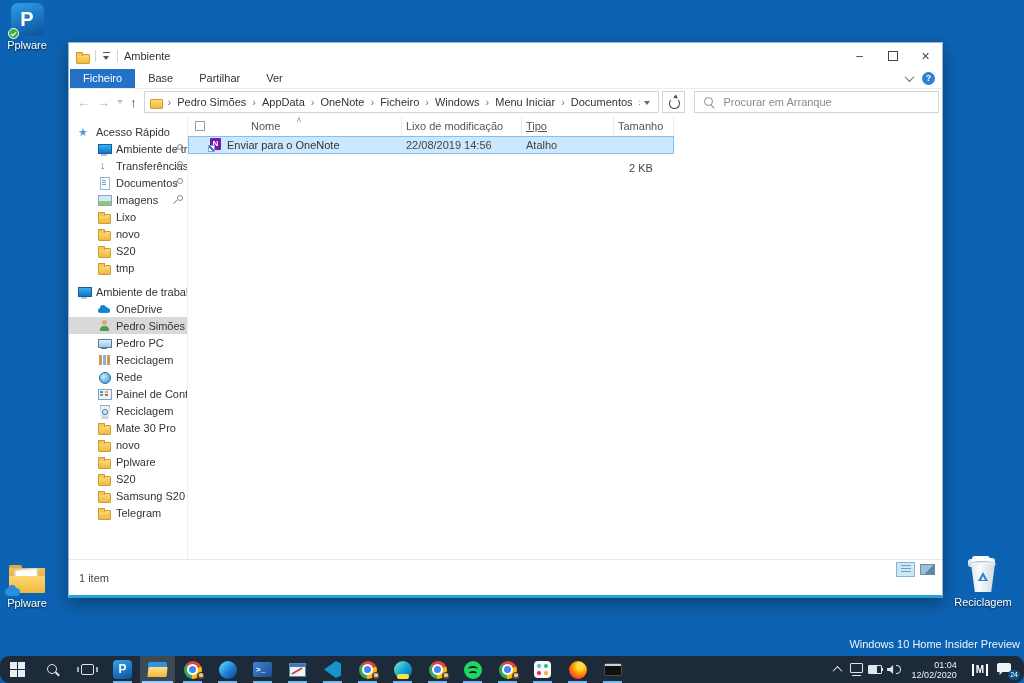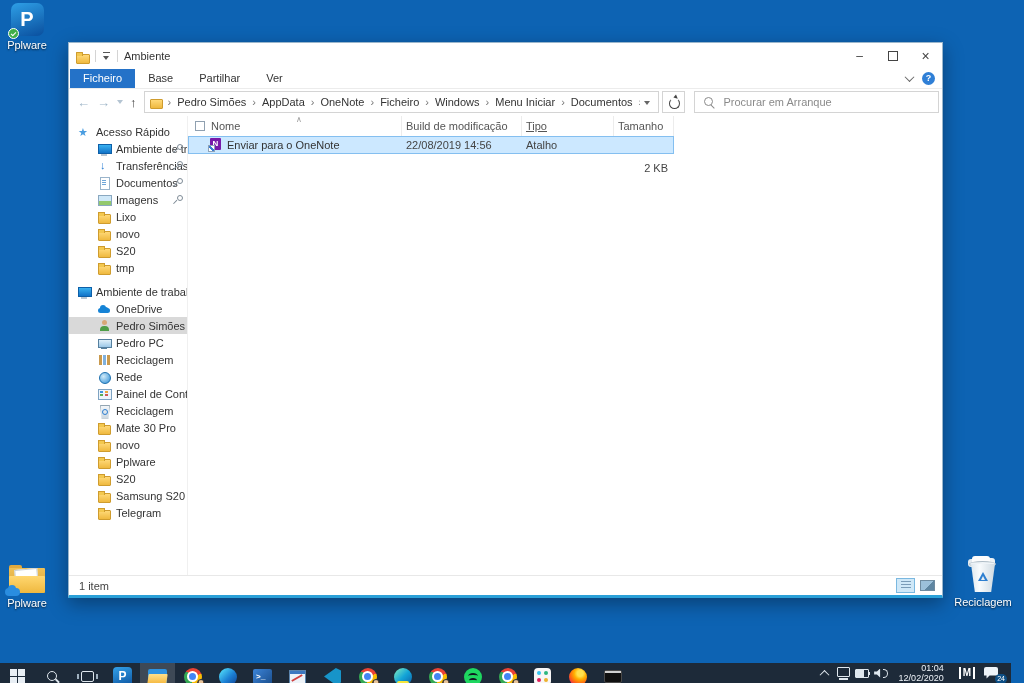--- a/index.html
+++ b/index.html
@@ -108,45 +108,45 @@
   .side-item[data-icon="library"] .sicon::before { content:""; position:absolute; left:2px; top:2px; width:3px; height:10px; background:#c99a4e; box-shadow:4px 0 0 #7fb0dd,8px 0 0 #c99a4e; }
   .side-item[data-icon="network"] .sicon::before { content:""; position:absolute; left:2px; top:2px; width:10px; height:10px; border-radius:50%; background:radial-gradient(circle at 35% 35%,#cfeaf8,#2f8ed6); border:1px solid #1b6fae; }
   .side-item[data-icon="cpanel"] .sicon::before { content:""; position:absolute; left:1px; top:2px; width:12px; height:9px; background:#eef5fb; border:1px solid #7fa3c2; }
   .side-item[data-icon="cpanel"] .sicon::after { content:""; position:absolute; left:3px; top:4px; width:3px; height:2px; background:#3f94dc; box-shadow:5px 0 0 #eda53c,0 3px 0 #5fae54,5px 3px 0 #cf5a5a; }
   .side-item[data-icon="recycle"] .sicon::before { content:""; position:absolute; left:3px; top:1px; width:8px; height:12px; background:linear-gradient(#f2f6f9,#cdd8e0); border:1px solid #93a5b2; clip-path:polygon(0 0,100% 0,85% 100%,15% 100%); }
   .side-item[data-icon="recycle"] .sicon::after { content:""; position:absolute; left:5px; top:5px; width:4px; height:4px; border:1.3px solid #2e7fd0; border-radius:50%; }
 
   .filearea { flex:1; position:relative; border-left:1px solid #f0f0f0; }
   .lheader { display:flex; height:20px; align-items:center; color:#555; }
   .hc { height:100%; display:flex; align-items:center; border-right:1px solid #ececec; padding-left:4px; position:relative; }
-  .hc-name { width:214px; }
+  .hc-name { width:214px;gap:40px; }
   .hc-name .sort { position:absolute; top:-1px; left:108px; font-size:8px; color:#999; }
   .hc-date { width:120px; }
   .hc-type { width:92px;text-decoration:underline; }
   .hc-size { width:60px; }
   .hcheck { width:10px; height:10px; border:1px solid #90a0b0; background:#fff; margin:0 6px 0 3px; flex:none; }
   .frow { display:flex; align-items:center; height:18px; width:486px; color:#333; }
   .frow.selected { background:var(--selection-bg,#cce8ff); box-shadow:inset 0 0 0 1px var(--selection-border,#84bff0); }
   .fic { width:14px; height:14px; position:relative; margin:0 5px 0 20px; flex:none; }
   .fic[data-icon="onenote"]::before { content:"N"; position:absolute; left:2px; top:0; width:11px; height:12px; background:#7719aa; color:#fff; font-size:8px; font-weight:bold; line-height:12px; text-align:center; border-radius:1px; }
   .fic[data-icon="onenote"]::after { content:""; position:absolute; left:0; bottom:0; width:5px; height:5px; border:1px solid #8fa4b8; background:linear-gradient(45deg,#fff 38%,#3a7bd5 38% 62%,#fff 62%); }
   .fname { width:175px; white-space:nowrap; overflow:hidden; }
   .fdate { width:120px; padding-left:4px; color:#444; }
   .ftype { width:92px; padding-left:4px; color:#444; }
-  .fsize { width:60px; padding-right:6px; text-align:right; color:#444;margin-top:45px; }
-
-  .statusbar { position:absolute; bottom:0; left:0; right:0; height:20px; border-top:1px solid #e8e8e8; background:#fff; display:flex; align-items:center; padding-left:10px; color:#444; }
+  .fsize { width:60px; padding-right:6px; text-align:center; color:#444;margin-top:45px; }
+
+  .statusbar { position:absolute; bottom:0; left:0; right:0; height:36px; border-top:1px solid #e8e8e8; background:#fff; display:flex; align-items:center; padding-left:10px; color:#444; }
   .viewbtns { position:absolute; right:5px; top:2px; display:flex; gap:3px; }
   .vbtn { width:19px; height:15px; border:1px solid transparent; display:flex; align-items:center; justify-content:center; }
   .vbtn.active { background:#cfe8f8; border-color:#7ab8e0; }
   .vbtn-details::before { content:""; width:10px; height:9px; background:repeating-linear-gradient(#7a9cb8 0 1px,transparent 1px 3px); }
   .vbtn-thumbs::before { content:""; width:13px; height:9px; background:linear-gradient(135deg,#9cc0da 55%,#5f86a2 55%); border:1px solid #6f8ba0; }
 
   
-  .taskbar { position:absolute; left:0; right:13px; bottom:0; height:20px; background:var(--taskbar-bg,#1d2a39); display:flex; align-items:center; }
+  .taskbar { position:absolute; left:0; right:0; bottom:0; height:27px; background:var(--taskbar-bg,#1d2a39); display:flex; align-items:center;border-radius:9px; }
   .tb-apps { display:flex; height:100%; }
   .tb-app { width:35px; height:27px; display:flex; align-items:center; justify-content:center; position:relative; }
   .tb-app.active { background:rgba(255,255,255,.15); }
   .tb-app.running::after { content:""; position:absolute; bottom:0; left:8px; right:8px; height:2px; background:var(--underline,#76b9ed); }
   .tb-app.active::after { left:2px; right:2px; background:#8fd0ff; }
   .avatar-badge { display:none; position:absolute; right:5px; bottom:3px; width:8px; height:8px; border-radius:50%; background:radial-gradient(circle at 50% 32%,#e8c49a 0 42%,#7a5230 46%); border:1px solid #26313d; }
   .tb-app.avatar .avatar-badge { display:block; }
   .ti { position:relative; flex:none; }
   .tb-app[data-icon="start"] .ti { width:15px; height:15px; background:linear-gradient(#e8eef4,#e8eef4) 0 0/7px 7px no-repeat,linear-gradient(#e8eef4,#e8eef4) 8px 0/7px 7px no-repeat,linear-gradient(#e8eef4,#e8eef4) 0 8px/7px 7px no-repeat,linear-gradient(#e8eef4,#e8eef4) 8px 8px/7px 7px no-repeat; }
   .tb-app[data-icon="search"] .ti { width:14px; height:14px; }
@@ -219,20 +219,21 @@
   <span class="bin">
     <span class="bin-paper"></span>
       <span class="bin-rim"></span>
       <span class="bin-body"></span>
       <span class="bin-mark"></span>
   </span>
   <span class="dlabel">Reciclagem</span>
 </div>
 
 <div class="watermark">
+  <div>Windows 10 Home Insider Preview</div>
 </div>
 
 <div class="win">
 
   <div class="titlebar">
     <span class="qat-folder"></span>
     <span class="tsep"></span>
     <span class="qat-dd"></span>
     <span class="tsep"></span>
     <span class="title">Ambiente</span>
@@ -437,21 +438,21 @@
       </div>
 
     <div class="filearea">
       <div class="lheader">
         <div class="hc hc-name">
           <span class="hcheck"></span>
           <span>Nome</span>
           <span class="sort">∧</span>
         </div>
         <div class="hc hc-date">
-          <span>Build de modificação</span>
+          <span>Lixo de modificação</span>
         </div>
         <div class="hc hc-type">
           <span>Tipo</span>
         </div>
         <div class="hc hc-size">
           <span>Tamanho</span>
         </div>
       </div>
 
       <div>

